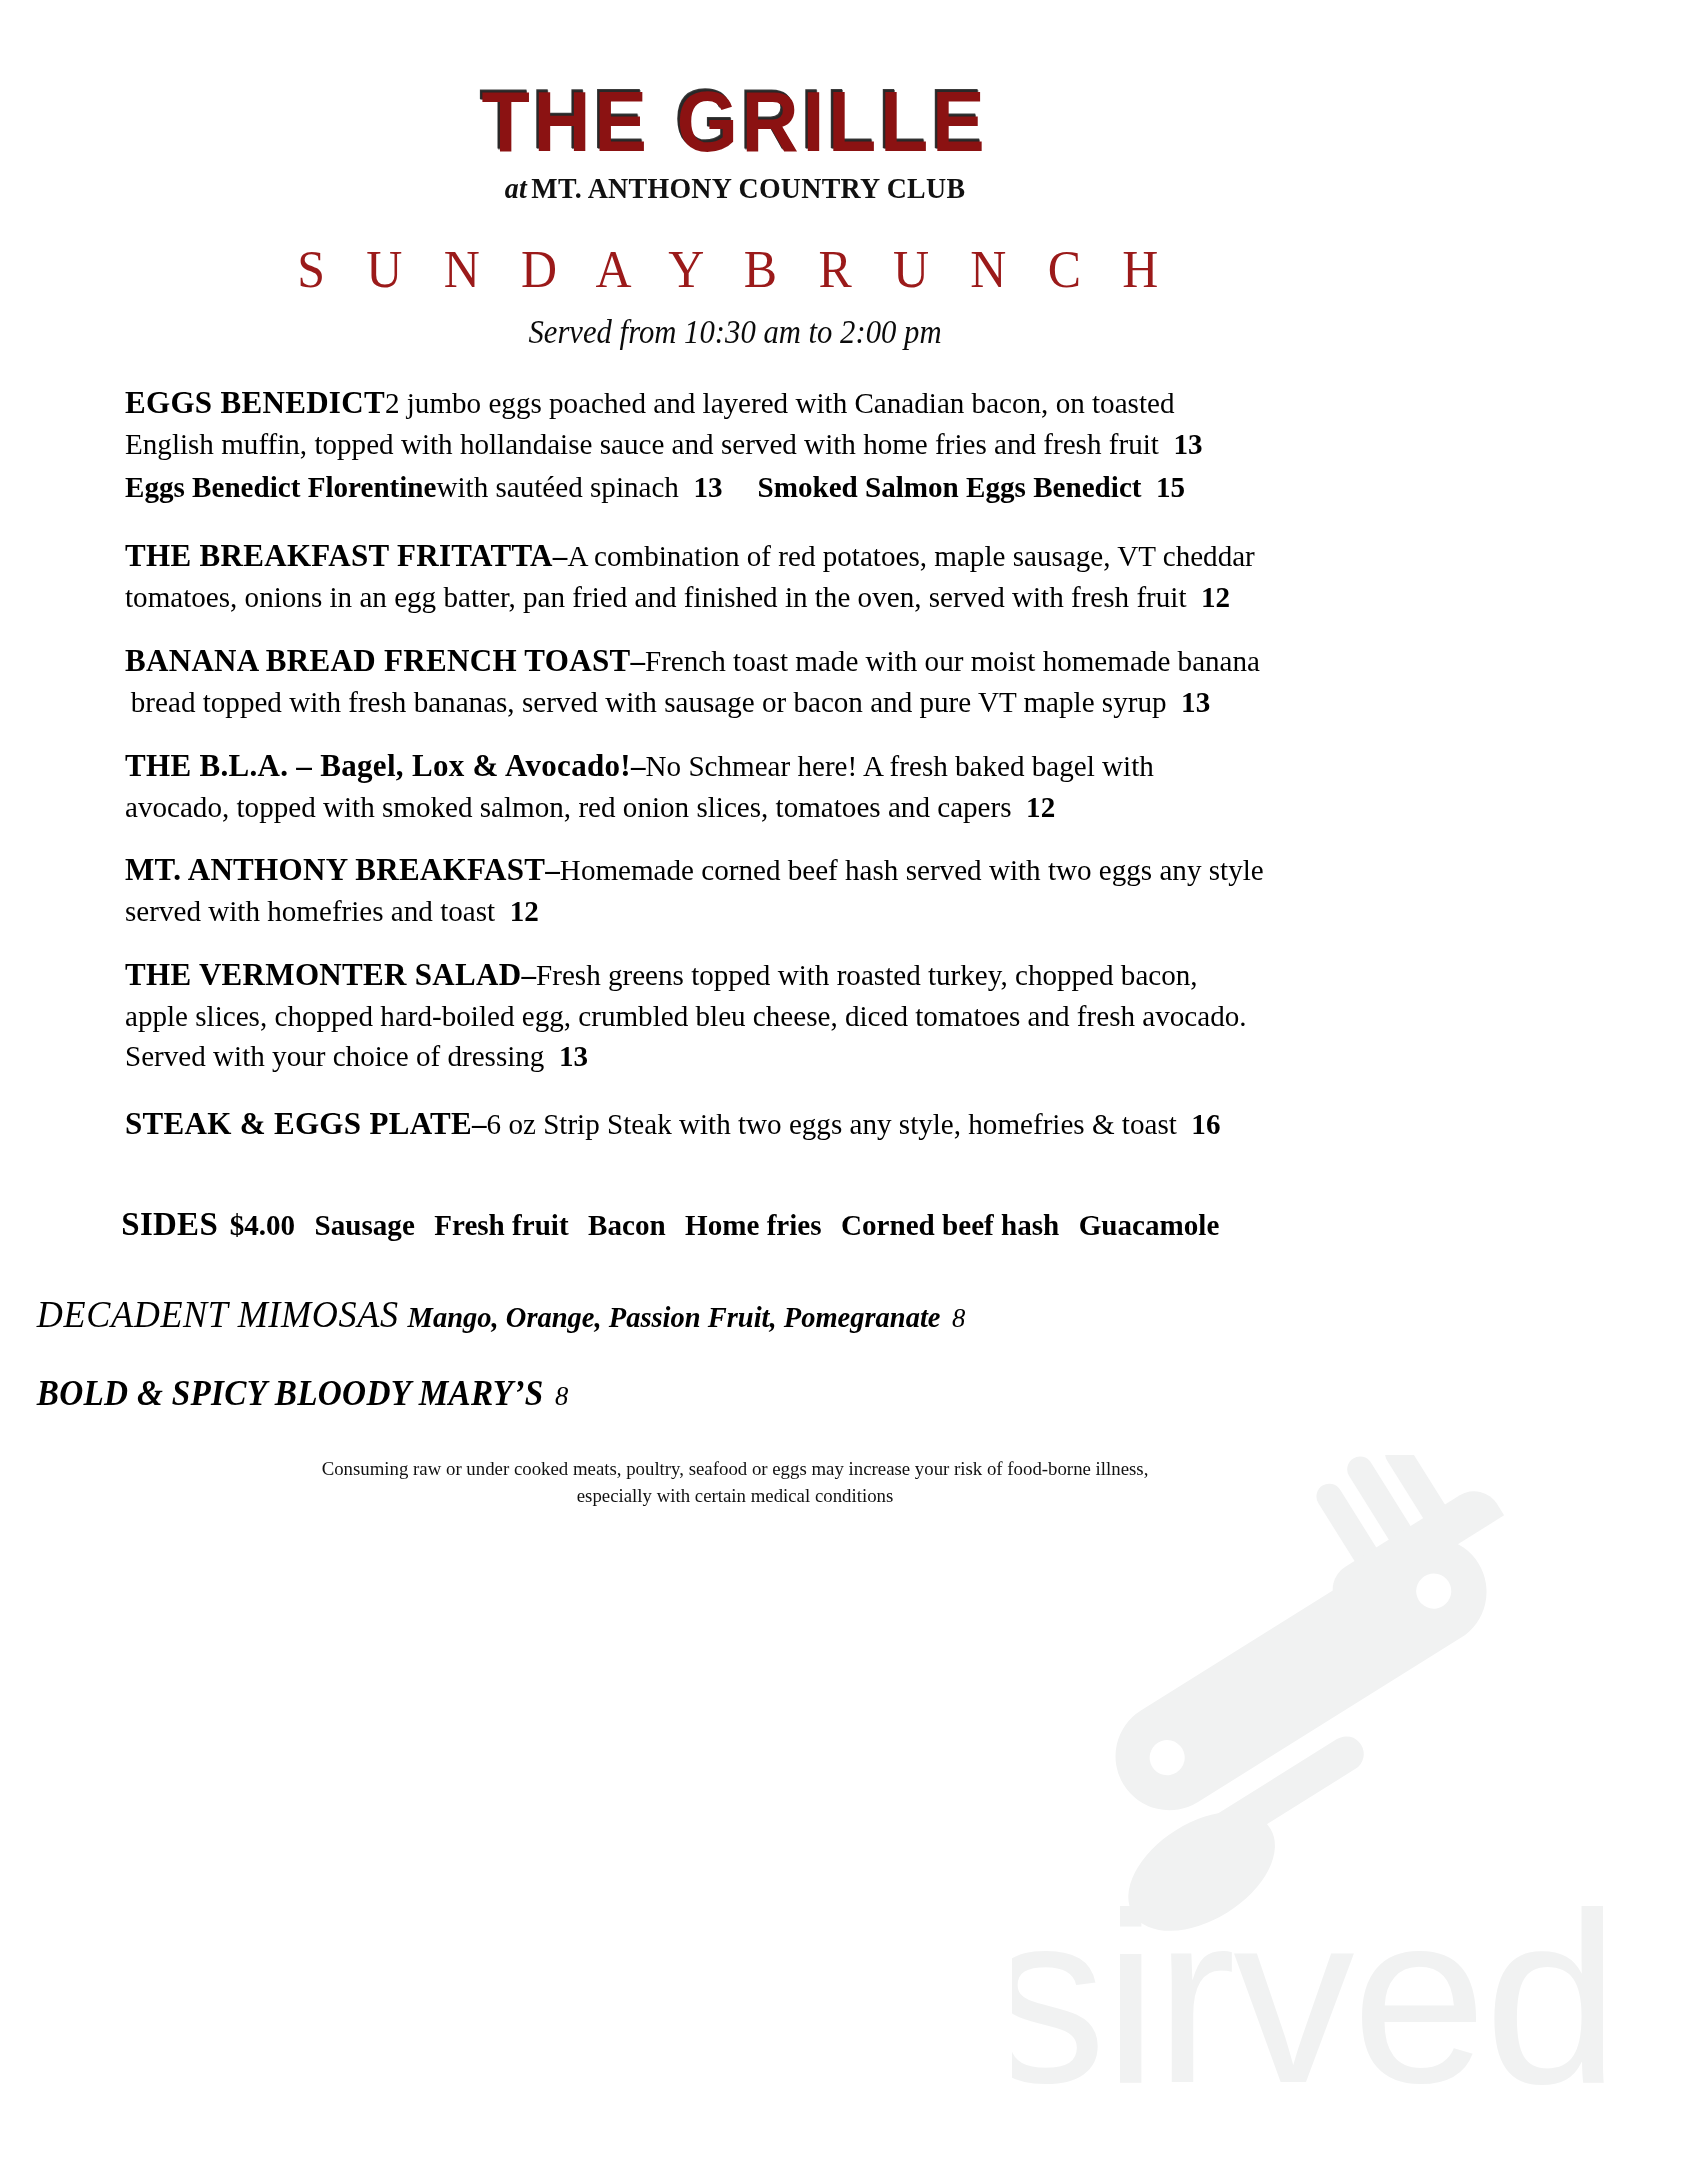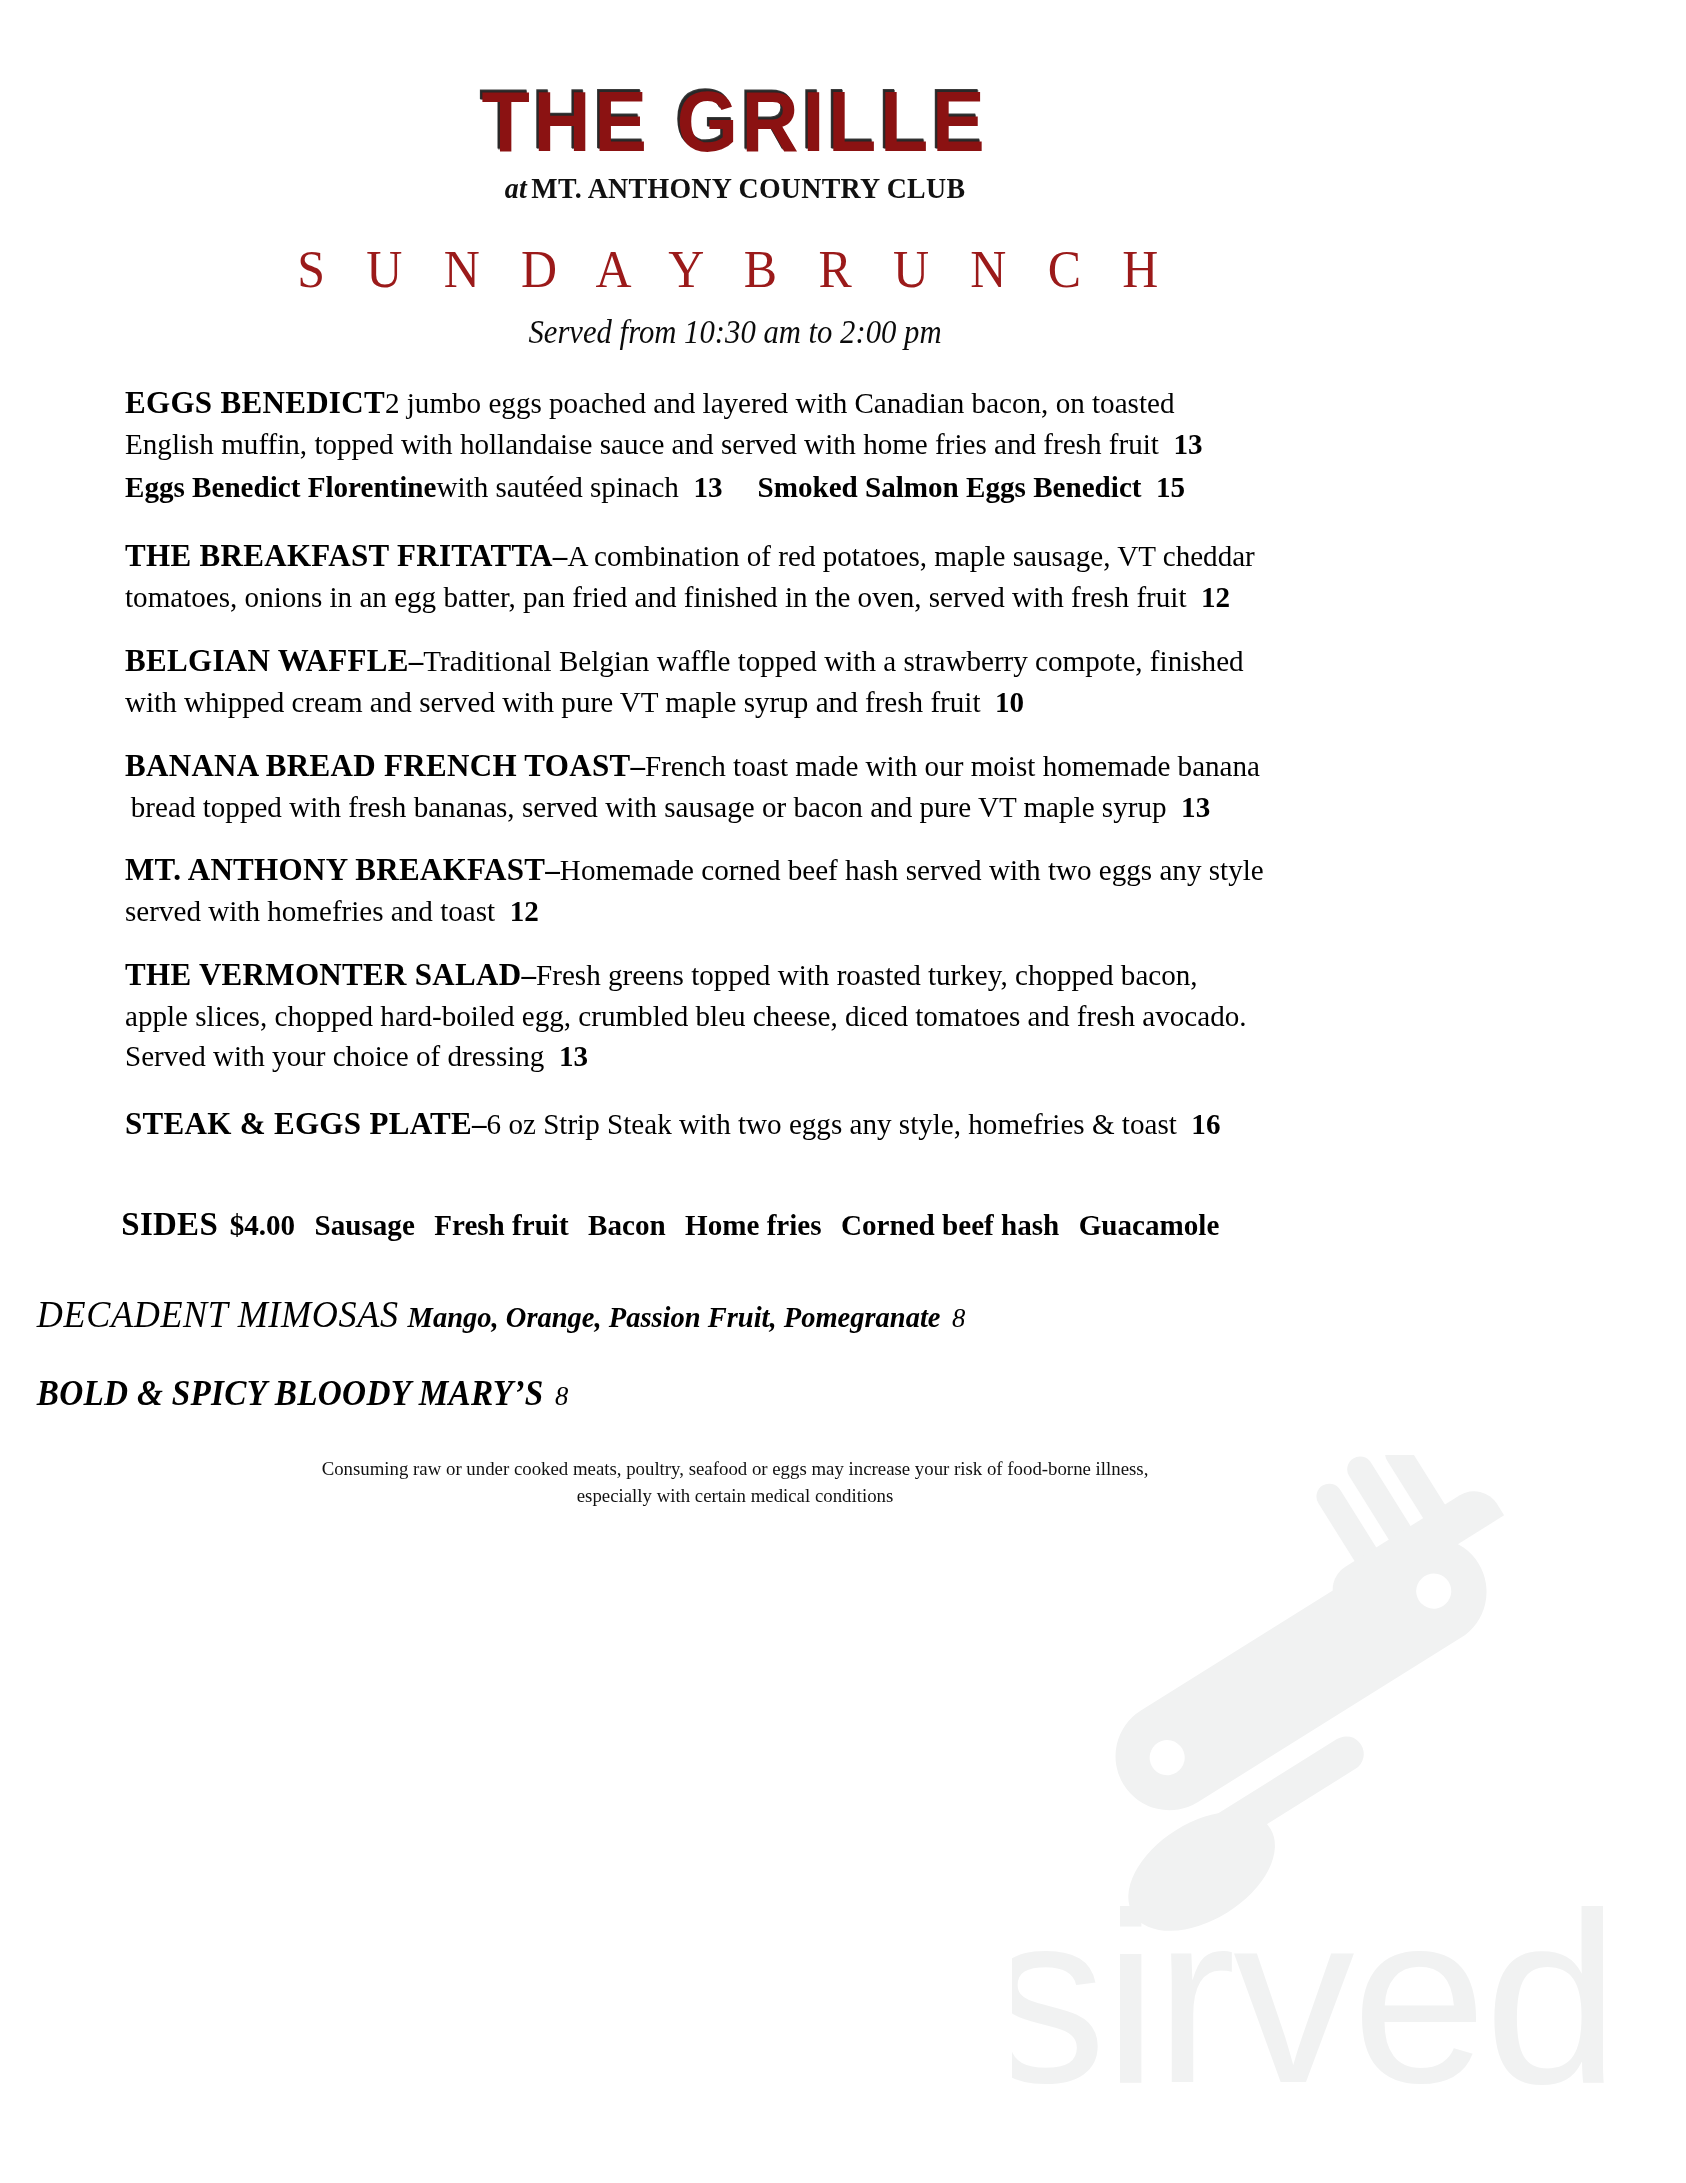--- a/index.html
+++ b/index.html
@@ -226,31 +226,31 @@
 
     <div class="item florentine">
       <p><span class="name-sm">Eggs Benedict Florentine</span><span class="desc">with sautéed spinach</span><span class="price">13</span><span class="name-sm gap-md">Smoked Salmon Eggs Benedict</span><span class="price">15</span></p>
     </div>
 
     <div class="item">
       <p><span class="name">THE BREAKFAST FRITATTA</span><span class="dash">–</span><span class="desc">A combination of red potatoes, maple sausage, VT cheddar</span></p>
       <p><span class="desc">tomatoes, onions in an egg batter, pan fried and finished in the oven, served with fresh fruit</span><span class="price">12</span></p>
     </div>
 
-    <div class="item">
-      <p><span class="name">BELGIAN WAFFLE</span><span class="dash">–</span><span class="desc">Traditional Belgian waffle topped with a strawberry compote, finished</span></p>
-      <p><span class="desc">with whipped cream and served with pure VT maple syrup and fresh fruit</span><span class="price">10</span></p>
-    </div>
 
     <div class="item">
       <p><span class="name">BANANA BREAD FRENCH TOAST</span><span class="dash">–</span><span class="desc">French toast made with our moist homemade banana</span></p>
       <p class="ind"><span class="desc">bread topped with fresh bananas, served with sausage or bacon and pure VT maple syrup</span><span class="price">13</span></p>
     </div>
 
 
+    <div class="item">
+      <p><span class="name">THE  B.L.A. – Bagel, Lox &amp; Avocado!</span><span class="dash">–</span><span class="desc">No Schmear here! A fresh baked bagel with</span></p>
+      <p><span class="desc">avocado, topped with smoked salmon, red onion slices, tomatoes and capers</span><span class="price">12</span></p>
+    </div>
 
     <div class="item">
       <p><span class="name">MT. ANTHONY BREAKFAST</span><span class="dash">–</span><span class="desc">Homemade corned beef hash served with two eggs any style</span></p>
       <p><span class="desc">served with homefries and toast</span><span class="price">12</span></p>
     </div>
 
     <div class="item vermonter">
       <p><span class="name">THE VERMONTER SALAD</span><span class="dash">–</span><span class="desc">Fresh greens topped with roasted turkey, chopped bacon,</span></p>
       <p><span class="desc">apple slices, chopped hard-boiled egg, crumbled bleu cheese, diced tomatoes and fresh avocado.</span></p>
       <p><span class="desc">Served with your choice of dressing</span><span class="price">13</span></p>

